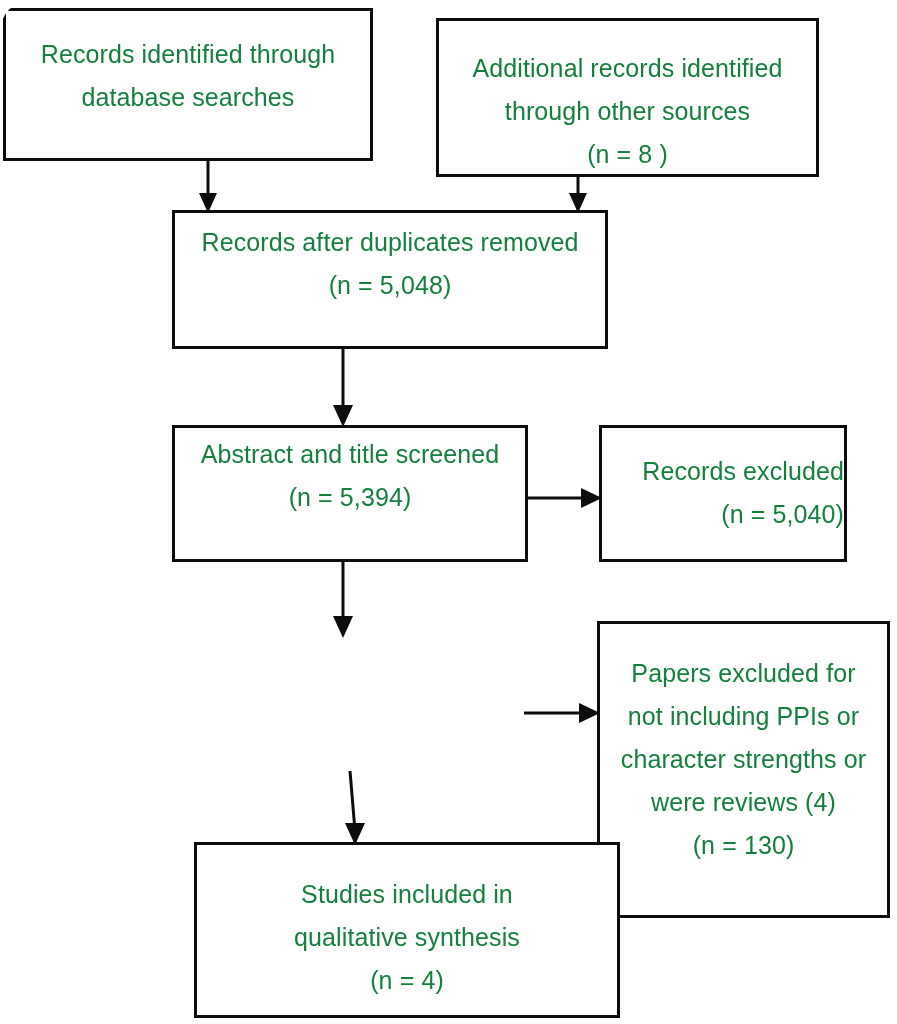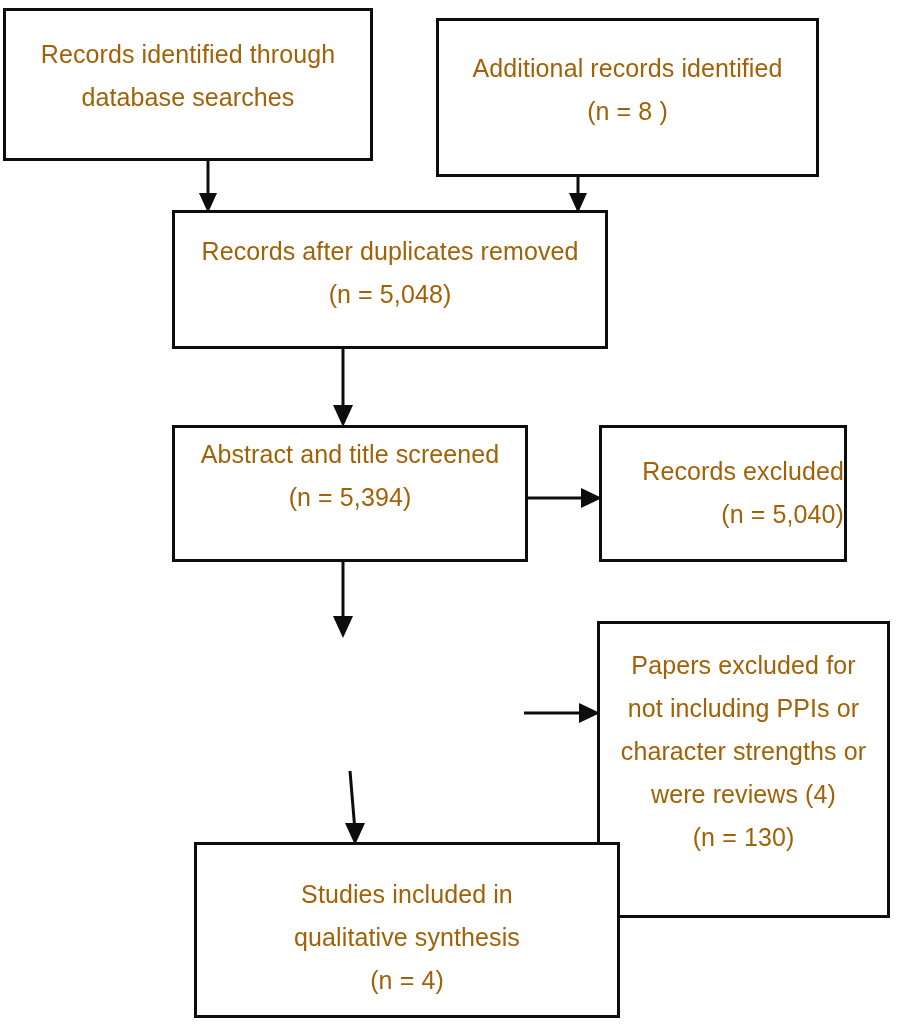--- a/index.html
+++ b/index.html
@@ -6,22 +6,23 @@
     margin: 0;
     padding: 0;
     background: #ffffff;
   }
   #diagram-root {
     position: relative;
     width: 897px;
     height: 1024px;
     background: #ffffff;
     font-family: "Liberation Sans", sans-serif;
-    color: #a16207;
+    color: #15803d;
     overflow: hidden;
+    border-radius: 32px;
   }
   .flow-box {
     position: absolute;
     box-sizing: border-box;
     border: 3px solid #0d0d0d;
     background: #ffffff;
     display: flex;
     flex-direction: column;
     align-items: center;
     text-align: center;
@@ -29,25 +30,25 @@
   .flow-box .line {
     display: block;
     white-space: pre;
     font-size: 25px;
     line-height: 43px;
     letter-spacing: 0.1px;
   }
   
   #box-db-records      { left: 3px;   top: 8px;   width: 370px; height: 153px; padding-top: 22px; }
   #box-other-sources   { left: 436px; top: 18px;   width: 383px; height: 159px; padding-top: 26px; }
-  #box-dupes-removed   { left: 172px; top: 210px; width: 436px; height: 139px; padding-top: 17px; }
+  #box-dupes-removed   { left: 172px; top: 210px; width: 436px; height: 139px; padding-top: 8px; }
   #box-abstract-title  { left: 172px; top: 425px; width: 356px; height: 137px; padding-top: 5px; }
   #box-records-excl    { left: 599px; top: 425px; width: 248px; height: 137px; padding-top: 22px; align-items: flex-end; }
   #box-fulltext        { left: 172px; top: 636px; width: 356px; height: 138px; padding-top: 22px; }
-  #box-papers-excl     { left: 597px; top: 621px; width: 293px; height: 297px; padding-top: 20px; }
+  #box-papers-excl     { left: 597px; top: 621px; width: 293px; height: 297px; padding-top: 28px; }
   #box-studies-incl    { left: 185px; top: 842px; width: 426px; height: 176px; padding-top: 28px; margin-left: 9px; }
 
   
   .conn {
     position: absolute;
   }
   .conn svg { display: block; overflow: visible; }
 </style>
 </head>
 <body>
@@ -103,20 +104,21 @@
     </svg>
   </div>
 
   <div class="flow-box" id="box-db-records">
     <span class="line">Records identified through</span>
     <span class="line">database searches</span>
   </div>
 
   <div class="flow-box" id="box-other-sources">
     <span class="line">Additional records identified</span>
+    <span class="line">through other sources</span>
     <span class="line">(n = 8 )</span>
   </div>
 
   <div class="flow-box" id="box-dupes-removed">
     <span class="line">Records after duplicates removed</span>
     <span class="line">(n = 5,048)</span>
   </div>
 
   <div class="flow-box" id="box-abstract-title">
     <span class="line">Abstract and title screened</span>

